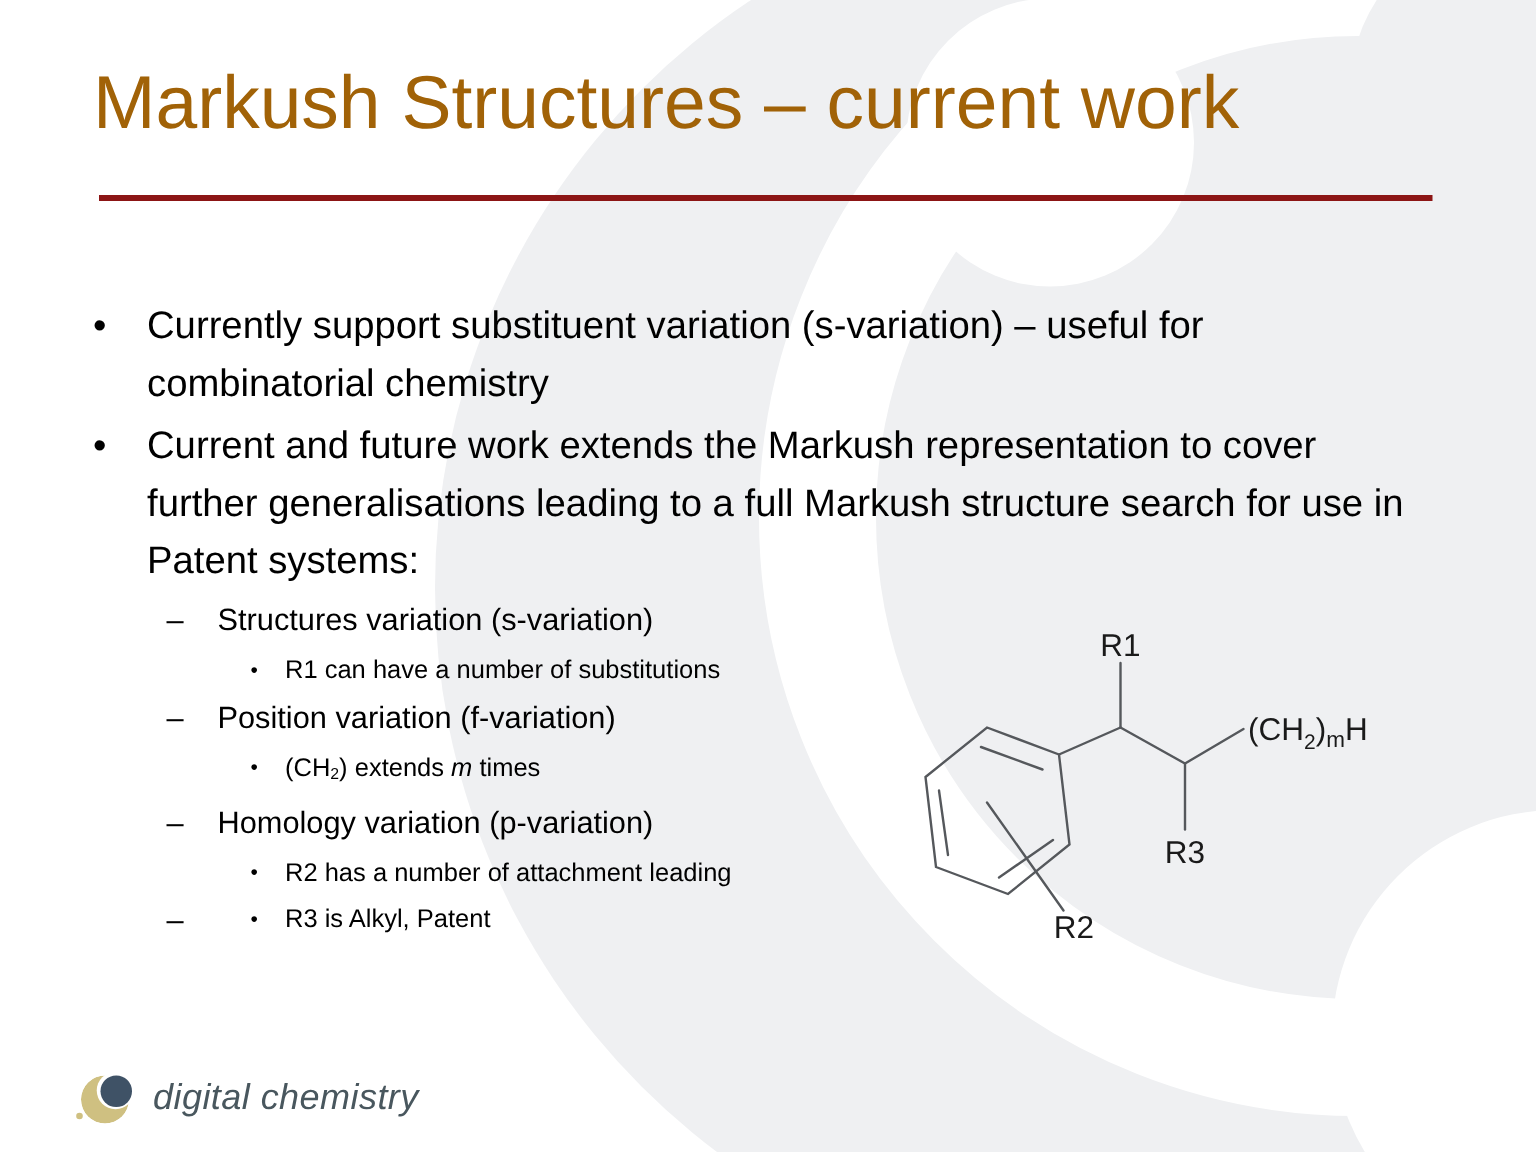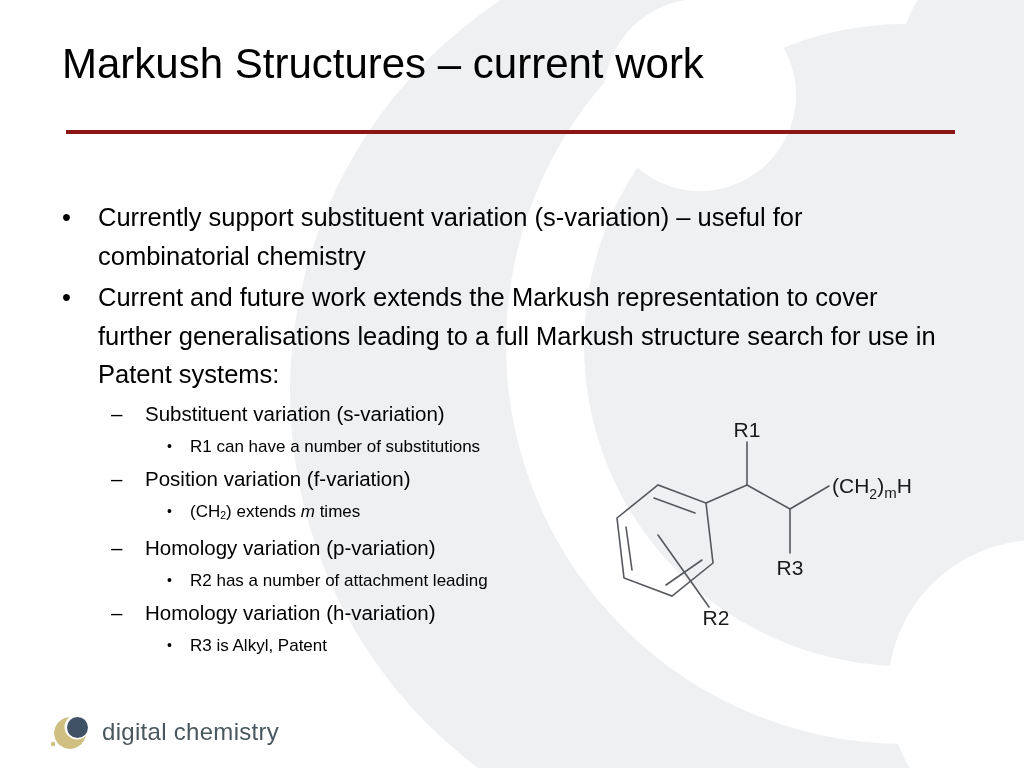--- a/index.html
+++ b/index.html
@@ -26,23 +26,23 @@
     z-index: 0;
     pointer-events: none;
   }
 
   
   .title {
     position: absolute;
     left: 62px;
     top: 40px;
     width: 900px;
-    font-size: 42px;
+    font-size: 50px;
     line-height: 1.15;
-    color: #000000;
+    color: #a16207;
     font-weight: normal;
     letter-spacing: 0px;
     z-index: 3;
   }
   .title-rule {
     position: absolute;
     left: 66px;
     top: 130px;
     width: 889px;
     height: 4px;
@@ -130,20 +130,21 @@
     display: flex;
     align-items: center;
   }
   .logo-mark { width: 52px; height: 48px; flex: 0 0 auto; }
   .logo-text {
     font-size: 24px;
     color: #49575e;
     letter-spacing: 0.3px;
     margin-left: 4px;
     white-space: nowrap;
+    font-style: italic;
   }
 </style>
 </head>
 <body>
 
 <div class="slide">
 
   <svg class="bg-layer" width="1024" height="768" viewBox="0 0 1024 768">
     <defs>
       <clipPath id="slideclip">
@@ -176,21 +177,21 @@
       <span class="txt">Currently support substituent variation (s-variation) – useful for combinatorial chemistry</span>
     </div>
 
     <div class="lvl1">
       <span class="mk">•</span>
       <span class="txt">Current and future work extends the Markush representation to cover further generalisations leading to a full Markush structure search for use in Patent systems:</span>
     </div>
 
     <div class="lvl2">
       <span class="mk">–</span>
-      <span class="txt">Substituent variation (s-variation)</span>
+      <span class="txt">Structures variation (s-variation)</span>
     </div>
 
     <div class="lvl3">
       <span class="mk">•</span>
       <span class="txt">R1 can have a number of substitutions</span>
     </div>
 
     <div class="lvl2">
       <span class="mk">–</span>
       <span class="txt">Position variation (f-variation)</span>
@@ -206,21 +207,20 @@
       <span class="txt">Homology variation (p-variation)</span>
     </div>
 
     <div class="lvl3">
       <span class="mk">•</span>
       <span class="txt">R2 has a number of attachment leading</span>
     </div>
 
     <div class="lvl2">
       <span class="mk">–</span>
-      <span class="txt">Homology variation (h-variation)</span>
     </div>
 
     <div class="lvl3">
       <span class="mk">•</span>
       <span class="txt">R3 is Alkyl, Patent</span>
     </div>
 
   </div>
 
   <div class="structure">

